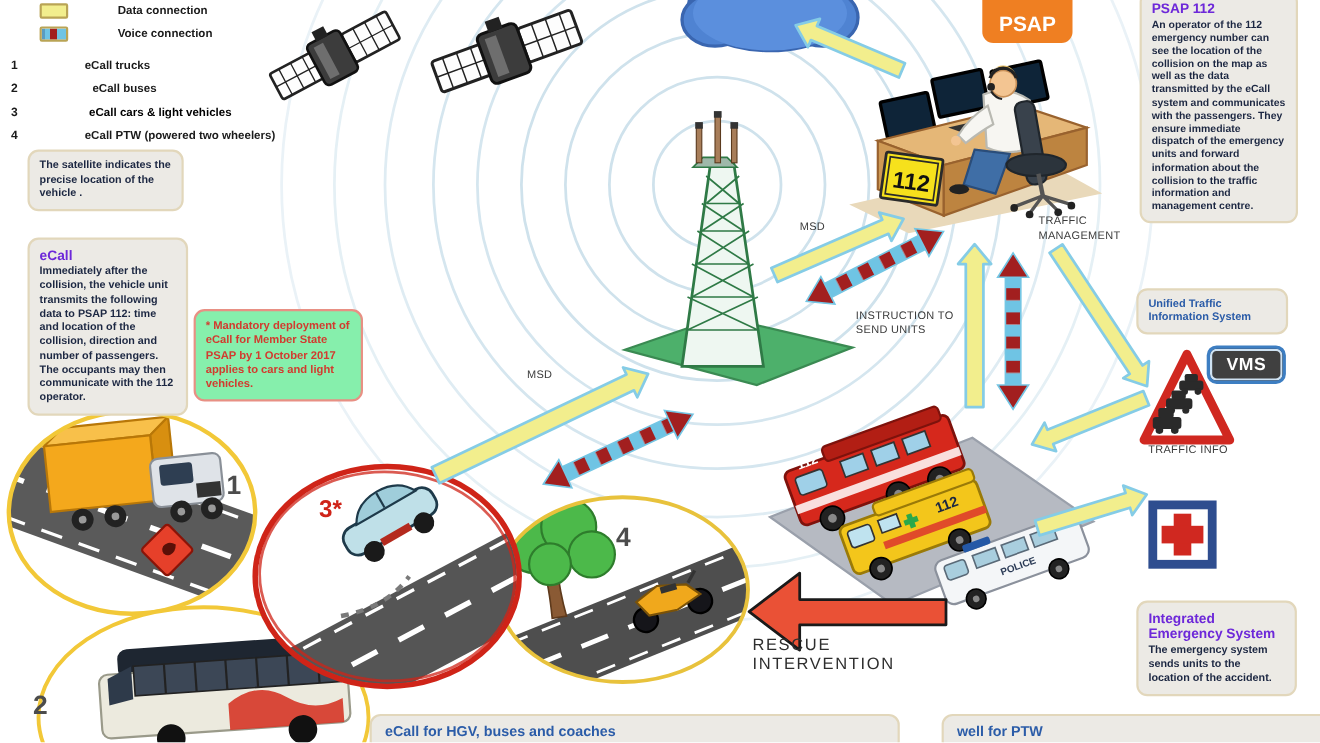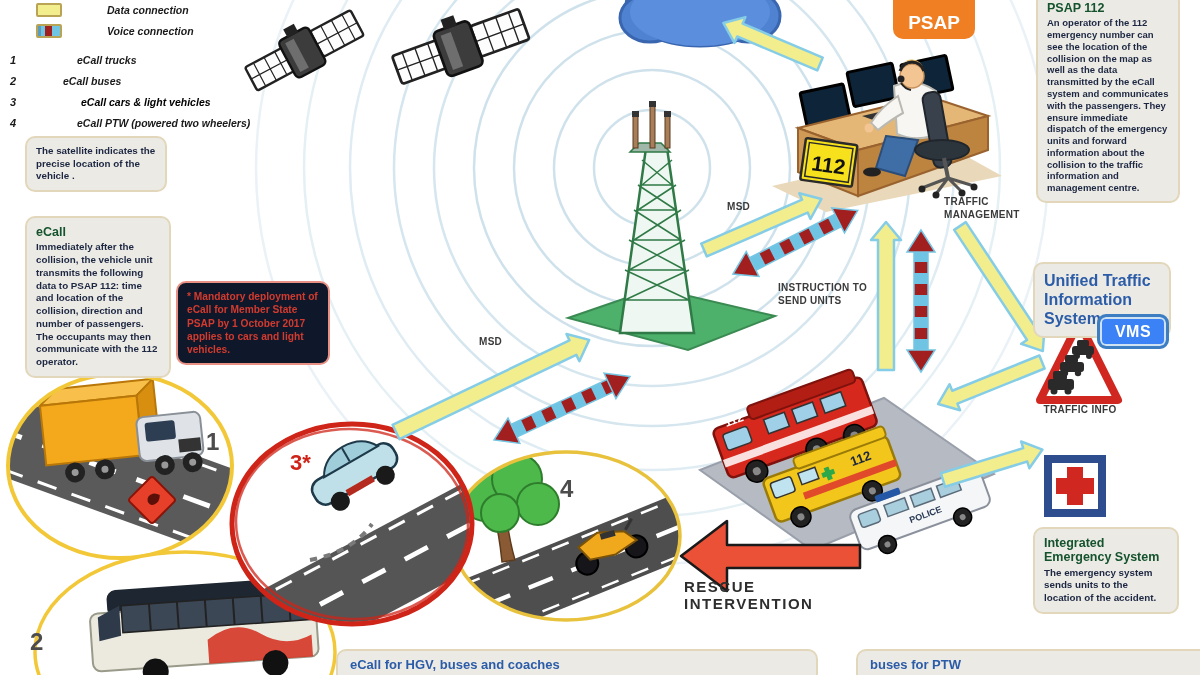--- a/index.html
+++ b/index.html
@@ -1,35 +1,35 @@
 <!DOCTYPE html>
 <html><head>
 <meta charset="utf-8">
 <style>
   html,body{margin:0;padding:0;background:#fff;}
   .scene{position:relative;width:1200px;height:675px;overflow:hidden;background:#ffffff;
          font-family:"Liberation Sans",sans-serif;}
   svg{position:absolute;left:0;top:0;}
   .box{position:absolute;background:#eceae5;border:2px solid #e2d7bb;border-radius:10px;
        padding:7px 9px;font-weight:bold;font-size:9.8px;line-height:1.3;color:#1c2742;z-index:5;}
-  .box .hd{color:#14532d;font-size:12.5px;margin-bottom:2px;line-height:1.15;}
-  .box.red-note{background:#0f172a;border:2px solid #e89084;color:#d23b2f;font-size:10.2px;}
-  .box.title-only{font-size:16px;color:#2b5ca8;line-height:1.2;}
+  .box .hd{color:#6d28d9;font-size:12.5px;margin-bottom:2px;line-height:1.15;}
+  .box.red-note{background:#86efac;border:2px solid #e89084;color:#d23b2f;font-size:10.2px;}
+  .box.title-only{font-size:10px;color:#2b5ca8;line-height:1.2;}
   .box.bottom-strip{font-size:13px;color:#2b5ca8;padding:6px 12px;height:40px;}
-  .lbl{position:absolute;font-weight:bold;color:#3a3a3a;z-index:6;letter-spacing:.3px;}
+  .lbl{position:absolute;font-weight:normal;color:#3a3a3a;z-index:6;letter-spacing:.3px;}
   .lbl-s{font-size:10px;}
   .marker{position:absolute;font-weight:bold;font-size:24px;color:#4c4c4c;z-index:7;}
   .marker.red{color:#cf2318;font-size:22px;}
   .badge{position:absolute;display:flex;align-items:flex-end;justify-content:center;z-index:6;}
   .psap-badge{left:893px;top:-10px;width:82px;height:44px;background:#ef7f22;border-radius:10px;
        color:#fff;font-weight:bold;font-size:19px;padding-bottom:5px;}
-  .vms-badge{left:1097px;top:314px;width:66px;height:29px;background:#3b82f6;border-radius:9px;
+  .vms-badge{left:1097px;top:314px;width:66px;height:29px;background:#404040;border-radius:9px;
        border:3px solid #3d7ec2;box-shadow:inset 0 0 0 2px #cfe2f2;color:#fff;font-weight:bold;
        font-size:16px;align-items:center;letter-spacing:.5px;}
-  .legend{position:absolute;left:10px;top:2px;z-index:6;font-style:italic;}
+  .legend{position:absolute;left:10px;top:2px;z-index:6;}
   .legend-row{display:flex;align-items:center;height:16px;margin-bottom:5px;}
   .legend-row .sw{width:22px;height:10px;margin-left:26px;border:2px solid #b9a455;border-radius:2px;}
   .sw-data{background:#f2ee8d;}
   .sw-voice{border-color:#4a8cae;background:linear-gradient(90deg,#5a9cc0 0 14%,#6fc4e4 14% 34%,#a21f1f 34% 64%,#6fc4e4 64% 100%);}
   .legend-row .num{width:26px;font-weight:bold;font-size:11px;color:#1a1a1a;}
   .legend-row .txt{margin-left:45px;font-weight:bold;font-size:10.5px;color:#1a1a1a;}
   .legend-row.item .txt{font-weight:normal;font-weight:bold;}
   .legend-row.emph .txt{color:#000;}
   .rescue-lbl{left:684px;top:578px;width:200px;font-size:15px;letter-spacing:1.5px;color:#2e2e2e;}
   .tm-lbl{left:944px;top:196px;width:86px;line-height:1.25;}
@@ -380,21 +380,21 @@
     <span class="sw sw-voice"></span>
     <span class="txt">Voice connection</span>
   </div>
   <div style="height:8px"></div>
   <div class="legend-row item">
     <span class="num">1</span>
     <span class="txt" style="margin-left:41px">eCall trucks</span>
   </div>
   <div class="legend-row item">
     <span class="num">2</span>
-    <span class="txt" style="margin-left:27px">eCall buses</span>
+    <span class="txt" style="margin-left:48px">eCall buses</span>
   </div>
   <div class="legend-row item emph">
     <span class="num">3</span>
     <span class="txt" style="color:#000">eCall cars &amp; light vehicles</span>
   </div>
   <div class="legend-row item">
     <span class="num">4</span>
     <span class="txt" style="margin-left:41px">eCall PTW (powered two wheelers)</span>
   </div>
 </div>
@@ -414,31 +414,31 @@
 
 <div class="box" style="left:1036px;top:-8px;width:122px;font-size:9.5px;line-height:1.24;">
   <div class="hd">PSAP 112</div>
   <span>An operator of the 112 emergency number can see the location of the collision on the map as well as the data transmitted by the eCall system and communicates with the passengers. They ensure immediate dispatch of the emergency units and forward information about the collision to the traffic information and management centre.</span>
 </div>
 
 <div class="box title-only" style="left:1033px;top:262px;width:116px;">
   <span>Unified Traffic Information System</span>
 </div>
 
-<div class="box" style="left:1033px;top:527px;width:124px;">
+<div class="box" style="left:1033px;top:546px;width:124px;">
   <div class="hd">Integrated Emergency System</div>
   <span>The emergency system sends units to the location of the accident.</span>
 </div>
 
 <div class="box bottom-strip" style="left:336px;top:649px;width:454px;">
   <span>eCall for HGV, buses and coaches</span>
 </div>
 
 <div class="box bottom-strip" style="left:856px;top:649px;width:330px;">
-  <span>buses for PTW</span>
+  <span>well for PTW</span>
 </div>
 
 <div class="badge psap-badge">
   <span>PSAP</span>
 </div>
 <div class="badge vms-badge">
   <span>VMS</span>
 </div>
 
 <div class="lbl lbl-s" style="left:727px;top:201px;">MSD</div>

